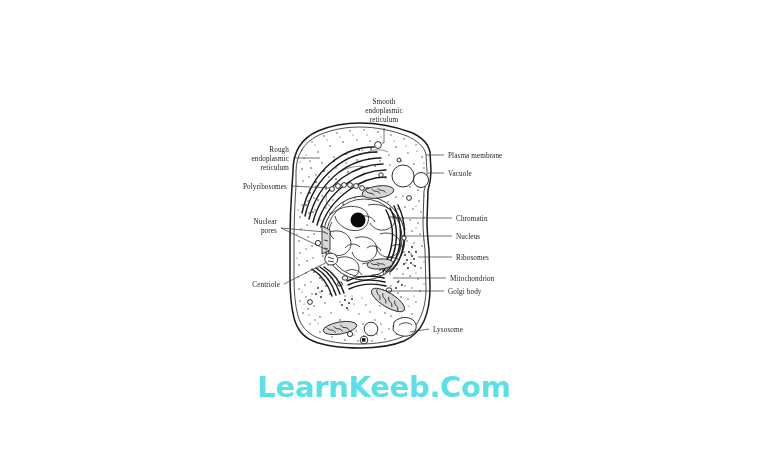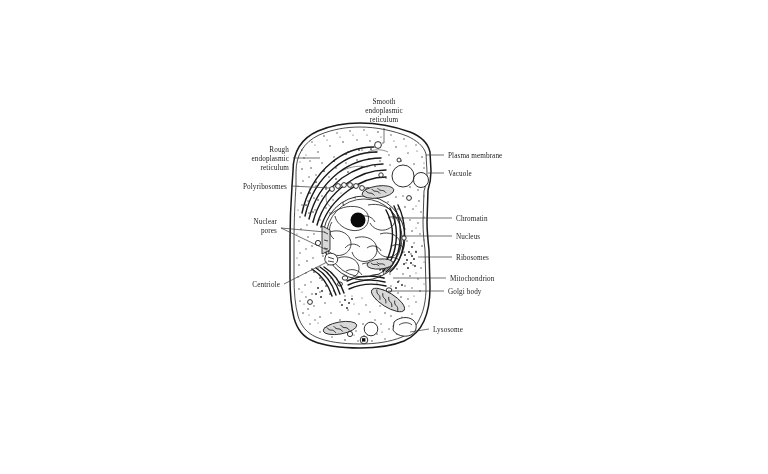--- a/index.html
+++ b/index.html
@@ -667,13 +667,14 @@
       <text class="lbl right" x="448" y="176">Vacuole</text>
       <text class="lbl right" x="456" y="221">Chromatin</text>
       <text class="lbl right" x="456" y="239">Nucleus</text>
       <text class="lbl right" x="456" y="260">Ribosomes</text>
       <text class="lbl right" x="450" y="281">Mitochondrion</text>
       <text class="lbl right" x="448" y="294">Golgi body</text>
       <text class="lbl right" x="433" y="332">Lysosome</text>
     </g>
   </svg>
 
+  <div id="watermark">LearnKeeb.Com</div>
 </div>
 
 </body></html>

